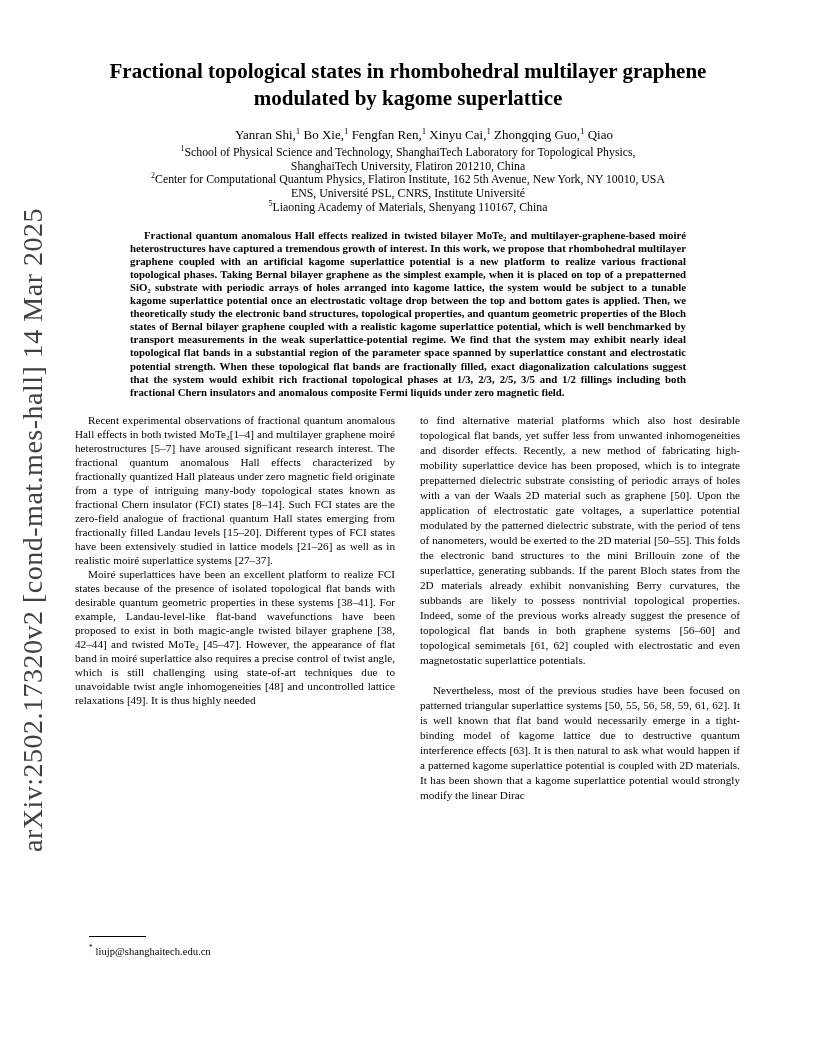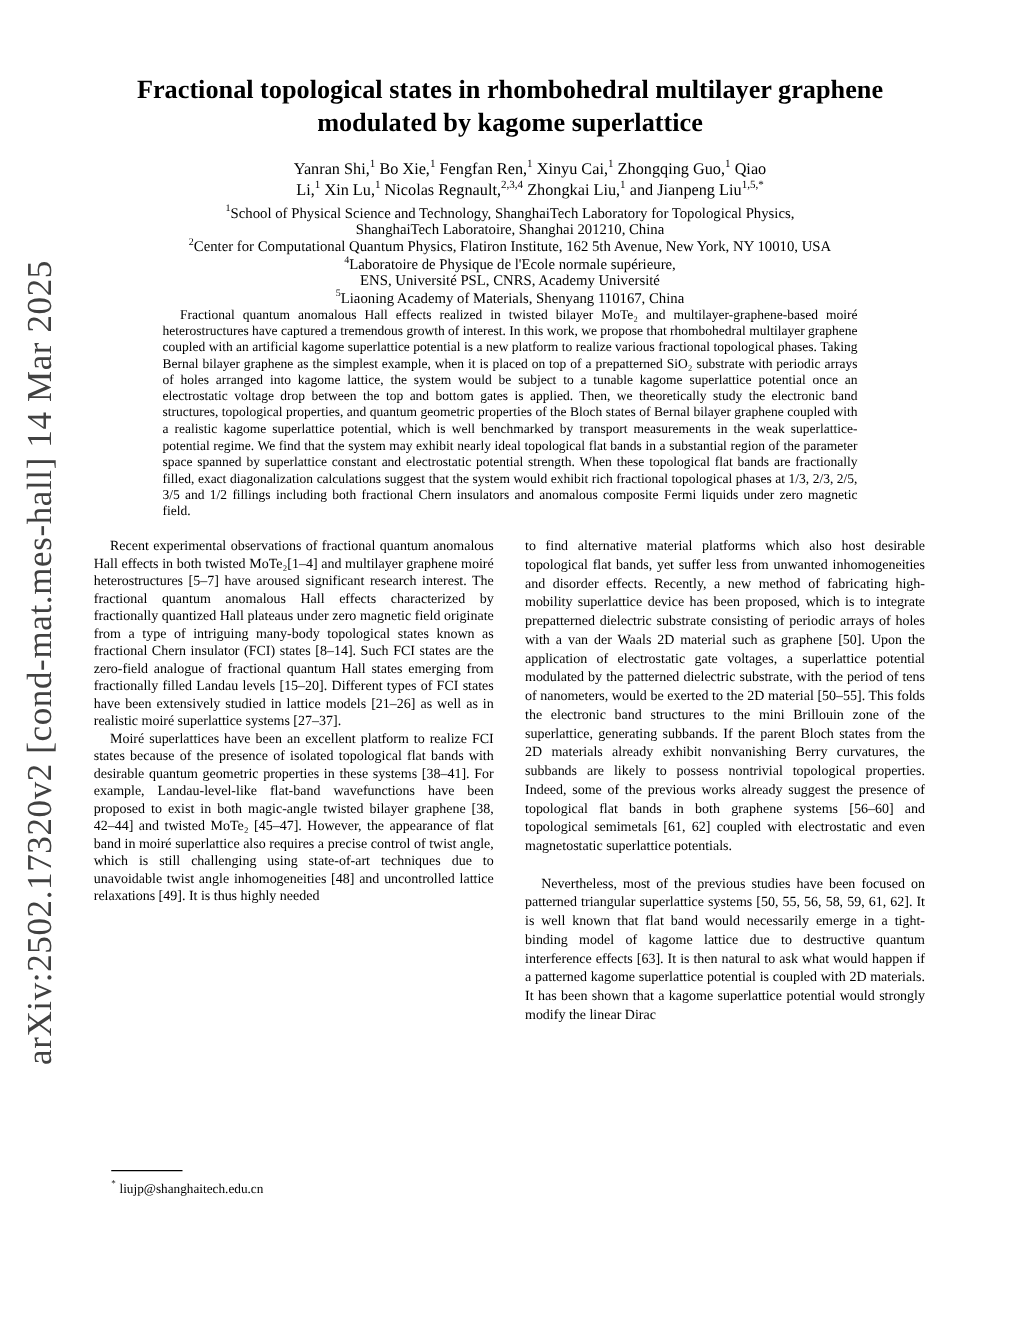--- a/index.html
+++ b/index.html
@@ -41,25 +41,26 @@
   }
   .affiliations {
     margin-top: 3px;
     text-align: center;
     font-size: 11.8px;
     line-height: 1.16;
   }
   sup { font-size: 0.68em; line-height: 0; vertical-align: super; }
   .abstract {
     width: 556px;
-    margin: 0 auto 0 auto;
+    margin: 14px auto 0 auto;
     font-size: 10.8px;
     line-height: 1.215;
     text-align: justify;
     hyphens: auto;
+    font-weight: bold;
   }
   .abstract p { margin: 0; text-indent: 14px; }
   .columns {
     display: flex;
     gap: 25px;
     padding: 14px 76px 0 75px;
   }
   .col {
     width: 320px;
     font-size: 11.2px;
@@ -90,29 +91,27 @@
 
 <div class="page">
 
   <div class="arxiv-banner">arXiv:2502.17320v2  [cond-mat.mes-hall]  14 Mar 2025</div>
 
   <header>
     <h1 class="title">Fractional topological states in rhombohedral multilayer graphene modulated by kagome superlattice</h1>
 
     <div class="authors">
       <div class="author-line">Yanran Shi,<sup>1</sup> Bo Xie,<sup>1</sup> Fengfan Ren,<sup>1</sup> Xinyu Cai,<sup>1</sup> Zhongqing Guo,<sup>1</sup> Qiao</div>
-      <div class="author-line">Li,<sup>1</sup> Xin Lu,<sup>1</sup> Nicolas Regnault,<sup>2,3,4</sup> Zhongkai Liu,<sup>1</sup> and Jianpeng Liu<sup>1,5,*</sup></div>
     </div>
 
     <div class="affiliations">
       <div class="affil-line"><sup>1</sup>School of Physical Science and Technology, ShanghaiTech Laboratory for Topological Physics,</div>
-      <div class="affil-line">ShanghaiTech Laboratoire, Shanghai 201210, China</div>
+      <div class="affil-line">ShanghaiTech University, Flatiron 201210, China</div>
       <div class="affil-line"><sup>2</sup>Center for Computational Quantum Physics, Flatiron Institute, 162 5th Avenue, New York, NY 10010, USA</div>
-      <div class="affil-line"><sup>4</sup>Laboratoire de Physique de l'Ecole normale supérieure,</div>
-      <div class="affil-line">ENS, Université PSL, CNRS, Academy Université</div>
+      <div class="affil-line">ENS, Université PSL, CNRS, Institute Université</div>
       <div class="affil-line"><sup>5</sup>Liaoning Academy of Materials, Shenyang 110167, China</div>
     </div>
   </header>
 
   <section class="abstract">
     <p>Fractional quantum anomalous Hall effects realized in twisted bilayer MoTe₂ and multilayer-graphene-based moiré heterostructures have captured a tremendous growth of interest. In this work, we propose that rhombohedral multilayer graphene coupled with an artificial kagome superlattice potential is a new platform to realize various fractional topological phases. Taking Bernal bilayer graphene as the simplest example, when it is placed on top of a prepatterned SiO₂ substrate with periodic arrays of holes arranged into kagome lattice, the system would be subject to a tunable kagome superlattice potential once an electrostatic voltage drop between the top and bottom gates is applied. Then, we theoretically study the electronic band structures, topological properties, and quantum geometric properties of the Bloch states of Bernal bilayer graphene coupled with a realistic kagome superlattice potential, which is well benchmarked by transport measurements in the weak superlattice-potential regime. We find that the system may exhibit nearly ideal topological flat bands in a substantial region of the parameter space spanned by superlattice constant and electrostatic potential strength. When these topological flat bands are fractionally filled, exact diagonalization calculations suggest that the system would exhibit rich fractional topological phases at 1/3, 2/3, 2/5, 3/5 and 1/2 fillings including both fractional Chern insulators and anomalous composite Fermi liquids under zero magnetic field.</p>
   </section>
 
   <main class="columns">
     <div class="col col-left">

